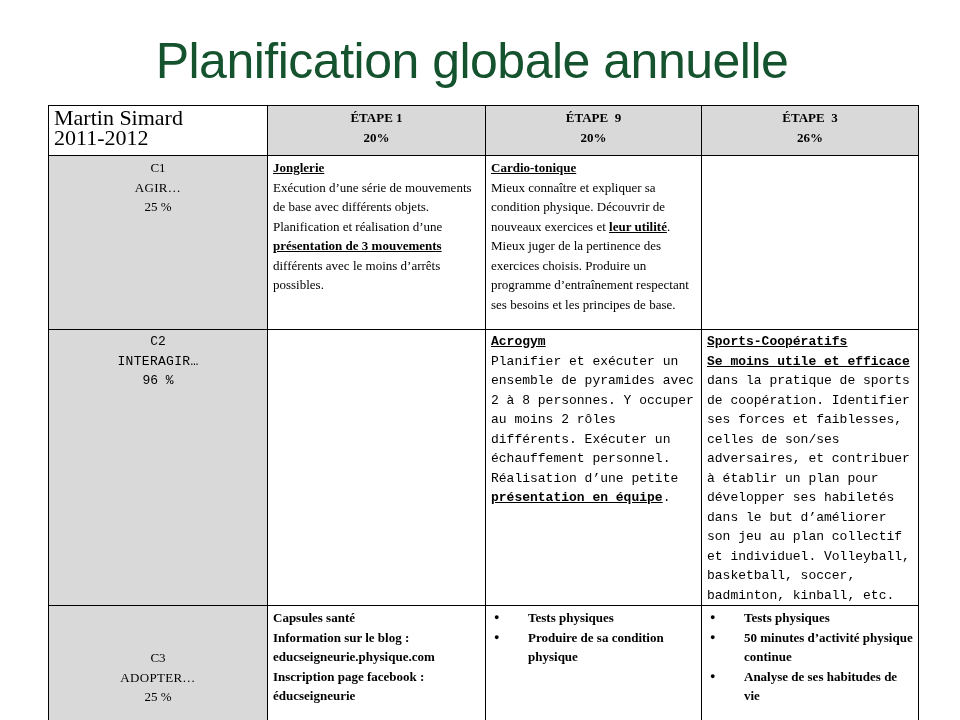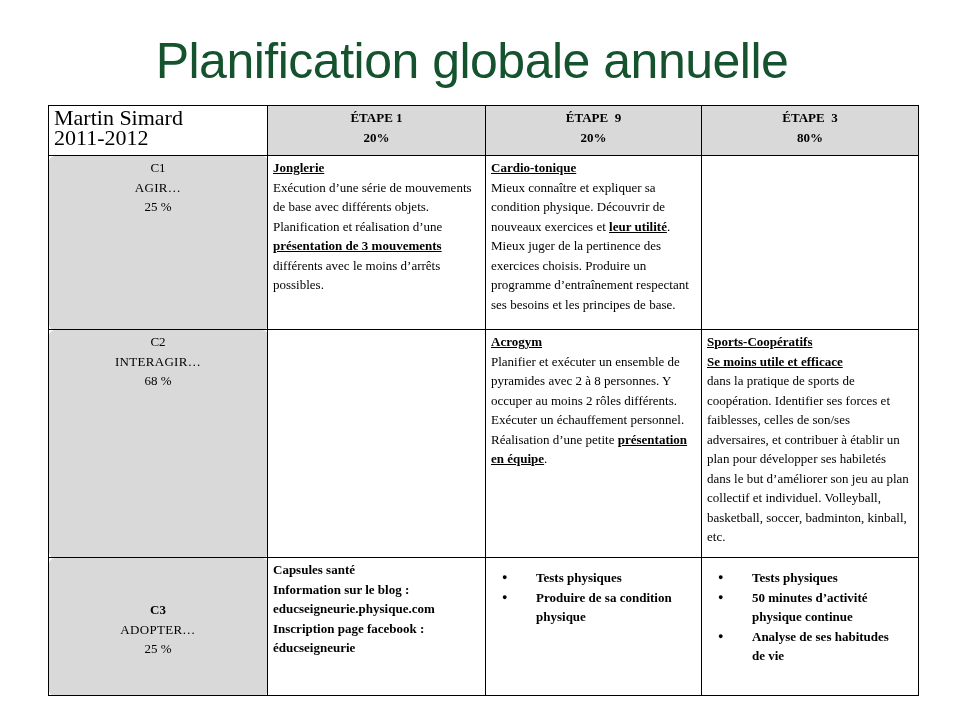--- a/index.html
+++ b/index.html
@@ -19,30 +19,30 @@
   }
   table.plan td {
     border: 1.5px solid #000; vertical-align: top;
     padding: 2px 5px 0 5px;
     font-size: 13px; line-height: 19.5px;
   }
   .grey { background: #d9d9d9; }
   td.corner { font-size: 18px; line-height: 21px; padding: 3px 6px; vertical-align: middle; }
   td.corner div { font-size: 22px; }
   td.stage { text-align: center; font-weight: bold; font-size: 13px; line-height: 18px; padding-top: 1px; vertical-align: top; margin-left: 31px; }
-  td.comp { text-align: center; vertical-align: middle; font-size: 13px; line-height: 19px; border-radius: 6px; }
+  td.comp { text-align: center; vertical-align: middle; font-size: 13px; line-height: 19px; }
   td.comp .pct, td.comp .code { font-weight: bold; }
   td.comp .name { letter-spacing: 0.3px; }
   .u { text-decoration: underline; font-weight: bold; }
   .b { font-weight: bold; }
-  ul.bul { margin: 8px; padding: 0; list-style: none; }
+  ul.bul { margin: 0; padding: 0; list-style: none; }
   ul.bul li { position: relative; padding-left: 37px; font-weight: bold; }
   ul.bul li::before { content: "\25CF"; position: absolute; left: 3px; top: 0; font-size: 9px; }
   .cell-h-r1 { height: 174px; }
-  .cell-h-r2 { height: 228px; }
+  .cell-h-r2 { height: 228px; font-family: Liberation Mono, monospace; }
   .cell-h-r3 { height: 138px; }
 </style>
 </head>
 <body>
 
 <div class="slide-title">Planification globale annuelle</div>
 
 <table class="plan">
   <colgroup>
     <col style="width:219px">
@@ -60,21 +60,21 @@
     <td class="stage grey">
       <div>ÉTAPE 1</div>
       <div>20%</div>
     </td>
     <td class="stage grey">
       <div style="white-space:pre">ÉTAPE  9</div>
       <div>20%</div>
     </td>
     <td class="stage grey">
       <div style="white-space:pre">ÉTAPE  3</div>
-      <div>80%</div>
+      <div>26%</div>
     </td>
   </tr>
 
   <tr class="cell-h-r1">
     <td class="comp grey">
       <div class="code" style="font-weight:normal">C1</div>
       <div class="name">AGIR…</div>
       <div class="pct" style="font-weight:normal">25 %</div>
     </td>
     <td>
@@ -85,37 +85,37 @@
       <div class="u">Cardio-tonique</div>
       <div><span>Mieux connaître et expliquer  sa condition physique.  Découvrir de nouveaux exercices  et </span><span class="u">leur utilité</span><span>. Mieux juger de la pertinence des exercices choisis. Produire un programme d’entraînement respectant ses besoins et les principes  de base.</span></div>
     </td>
     <td></td>
   </tr>
 
   <tr class="cell-h-r2">
     <td class="comp grey">
       <div class="code" style="font-weight:normal">C2</div>
       <div class="name">INTERAGIR…</div>
-      <div class="pct" style="font-weight:normal">68 %</div>
+      <div class="pct" style="font-weight:normal">96 %</div>
     </td>
     <td></td>
     <td>
       <div class="u">Acrogym</div>
       <div><span>Planifier et exécuter  un ensemble de pyramides avec 2 à 8 personnes.  Y occuper au moins 2 rôles  différents. Exécuter un échauffement personnel. Réalisation  d’une petite </span><span class="u">présentation  en équipe</span><span>.</span></div>
     </td>
     <td>
       <div class="u">Sports-Coopératifs</div>
       <div class="u">Se moins utile et efficace</div>
       <div>dans la pratique  de sports de coopération.  Identifier ses forces et faiblesses,  celles  de son/ses adversaires,  et contribuer à établir un plan pour développer  ses habiletés dans le but d’améliorer  son  jeu au plan  collectif  et individuel. Volleyball,  basketball,  soccer, badminton,  kinball,  etc.</div>
     </td>
   </tr>
 
   <tr class="cell-h-r3">
     <td class="comp grey" style="vertical-align:top; padding-top:42px">
-      <div class="code" style="font-weight:bold">C3</div>
+      <div class="code" style="font-weight:normal">C3</div>
       <div class="name">ADOPTER…</div>
       <div class="pct" style="font-weight:normal">25 %</div>
     </td>
     <td>
       <div class="b">Capsules  santé</div>
       <div class="b">Information sur le blog :</div>
       <div class="b">educseigneurie.physique.com</div>
       <div class="b">Inscription page facebook :</div>
       <div class="b">éducseigneurie</div>
     </td>

